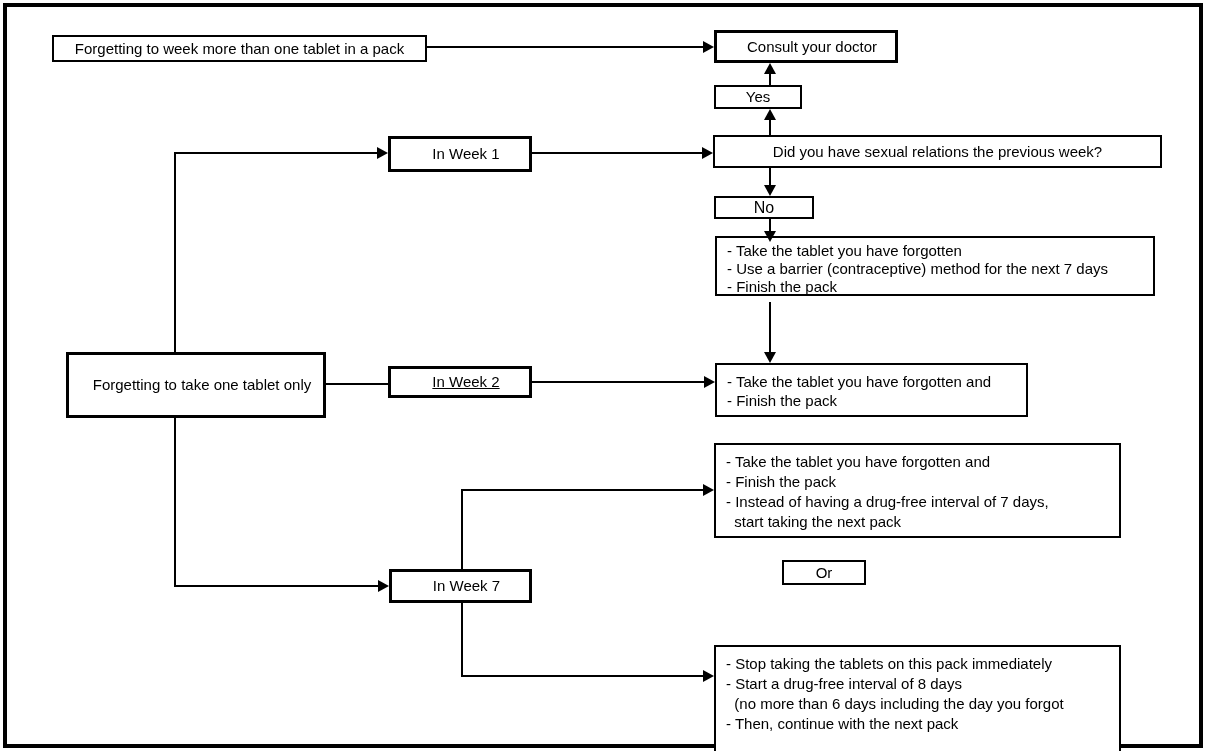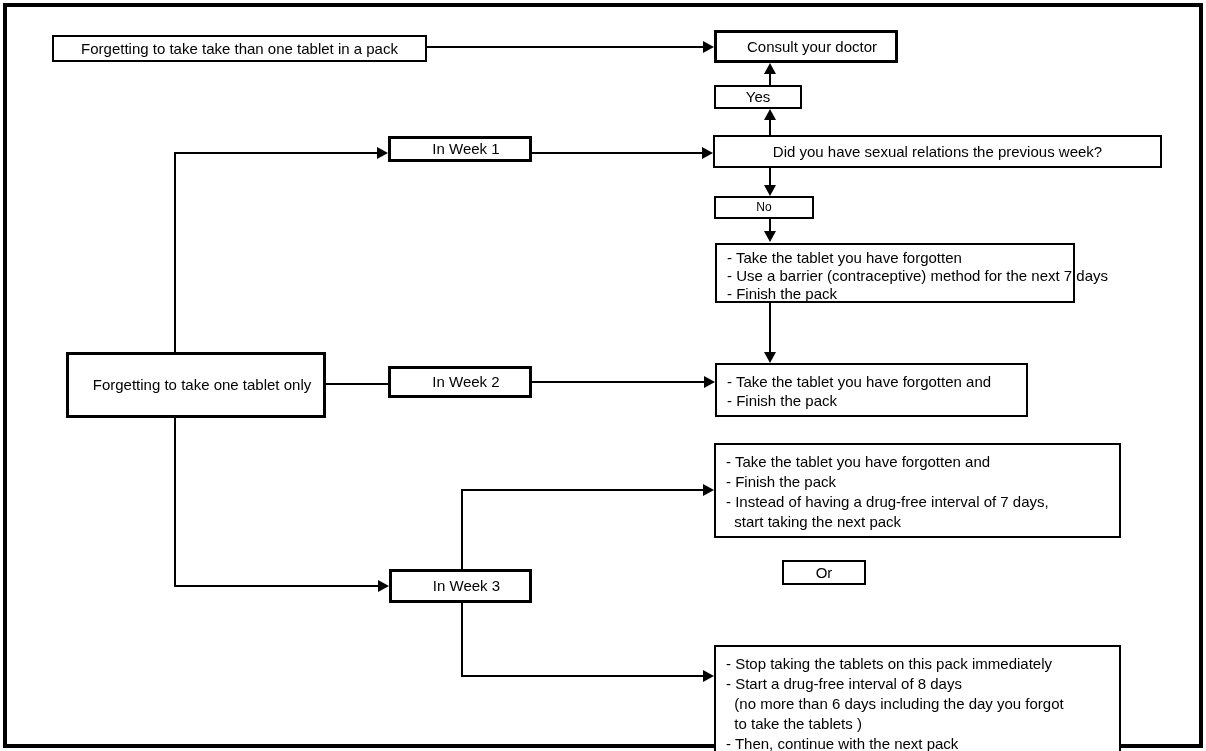--- a/index.html
+++ b/index.html
@@ -19,21 +19,21 @@
   .box {
     position:absolute;
     border:2px solid #000;
     background:#fff;
     box-sizing:border-box;
     display:flex; align-items:center; justify-content:center;
     text-align:center;
     font-size:15px; line-height:1.2;
   }
   .box.thick { border-width:3px;padding-left:12px; }
-  .box.small-text { font-size:12px; }
+  .box.small-text { font-size:16px; }
   .box.left-text {
     display:block; text-align:left;
     padding:4px 6px 0 10px;
   }
   .box.left-text .ln { white-space:pre; }
   .box.two-line { flex-direction:column; line-height:22px;align-items:center; }
   .lnh18 .ln { line-height:18px; }
   .lnh19 .ln { line-height:19px; }
   .lnh20 .ln { line-height:20px; }
   .pt4 { padding-top:4px !important; }
@@ -55,65 +55,64 @@
     border-right:6px solid transparent;
     border-top:11px solid #000;
   }
 </style>
 </head>
 <body>
 
 <div class="canvas">
   <div class="outer-frame"></div>
 
-  <div class="box" style="left:52px; top:35px; width:375px; height:27px;">Forgetting to take take than one tablet in a pack</div>
+  <div class="box" style="left:52px; top:35px; width:375px; height:27px;">Forgetting to week more than one tablet in a pack</div>
 
   <div class="box thick" style="left:714px; top:30px; width:184px; height:33px;">Consult your doctor</div>
 
   <div class="box" style="left:714px; top:85px; width:88px; height:24px;">Yes</div>
 
   <div class="box" style="left:713px; top:135px; width:449px; height:33px;">Did you have sexual relations the previous week?</div>
 
   <div class="box small-text" style="left:714px; top:196px; width:100px; height:23px;">No</div>
 
-  <div class="box left-text lnh18 pt4" style="left:715px; top:243px; width:360px; height:60px;">
+  <div class="box left-text lnh18 pt4" style="left:715px; top:236px; width:440px; height:60px;">
     <div class="ln">- Take the tablet you have forgotten</div>
     <div class="ln">- Use a barrier (contraceptive) method for the next 7 days</div>
     <div class="ln">- Finish the pack</div>
   </div>
 
   <div class="box thick two-line" style="left:66px; top:352px; width:260px; height:66px;">
     <div>Forgetting to take one tablet only</div>
   </div>
 
-  <div class="box thick" style="left:388px; top:136px; width:144px; height:26px;">In Week 1</div>
+  <div class="box thick" style="left:388px; top:136px; width:144px; height:36px;">In Week 1</div>
 
-  <div class="box thick" style="left:388px; top:366px; width:144px; height:32px;">In Week 2</div>
+  <div class="box thick" style="left:388px; top:366px; width:144px; height:32px;text-decoration:underline;">In Week 2</div>
 
   <div class="box left-text lnh19 pt7" style="left:715px; top:363px; width:313px; height:54px;">
     <div class="ln">- Take the tablet you have forgotten and</div>
     <div class="ln">- Finish the pack</div>
   </div>
 
   <div class="box left-text lnh20 pt7" style="left:714px; top:443px; width:407px; height:95px;">
     <div class="ln">- Take the tablet you have forgotten and</div>
     <div class="ln">- Finish the pack</div>
     <div class="ln">- Instead of having a drug-free interval of 7 days,</div>
     <div class="ln">  start taking the next pack</div>
   </div>
 
   <div class="box" style="left:782px; top:560px; width:84px; height:25px;">Or</div>
 
-  <div class="box thick" style="left:389px; top:569px; width:143px; height:34px; z-index:2;">In Week 3</div>
+  <div class="box thick" style="left:389px; top:569px; width:143px; height:34px; z-index:2;">In Week 7</div>
 
   <div class="box left-text lnh20 pt7" style="left:714px; top:608px; width:407px; height:112px;margin-top:37px;">
     <div class="ln">- Stop taking the tablets on this pack immediately</div>
     <div class="ln">- Start a drug-free interval of 8 days</div>
     <div class="ln">  (no more than 6 days including the day you forgot</div>
-    <div class="ln">  to take the tablets )</div>
     <div class="ln">- Then, continue with the next pack</div>
   </div>
 
   <div class="line" style="left:427px; top:46px; width:277px; height:2px;"></div>
   <div class="arrow right" style="left:703px; top:41px;"></div>
 
   <div class="arrow up" style="left:764px; top:63px;"></div>
   <div class="line" style="left:769px; top:73px; width:2px; height:13px;"></div>
 
   <div class="arrow up" style="left:764px; top:109px;"></div>

